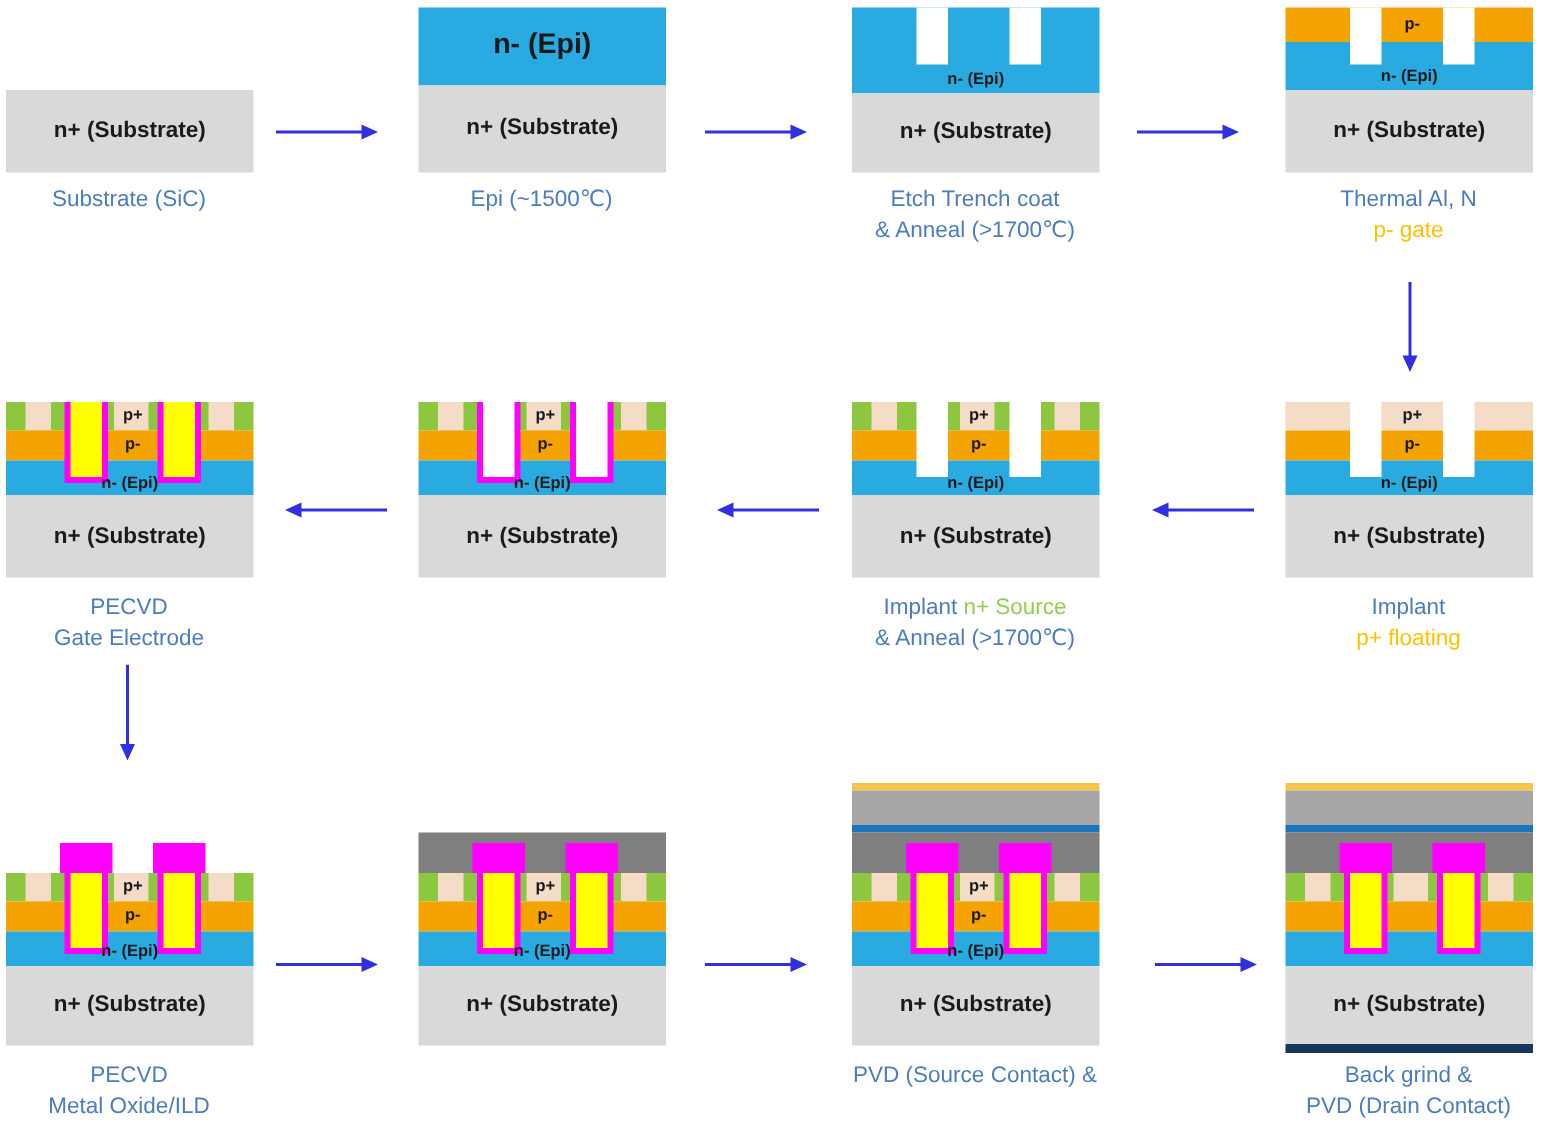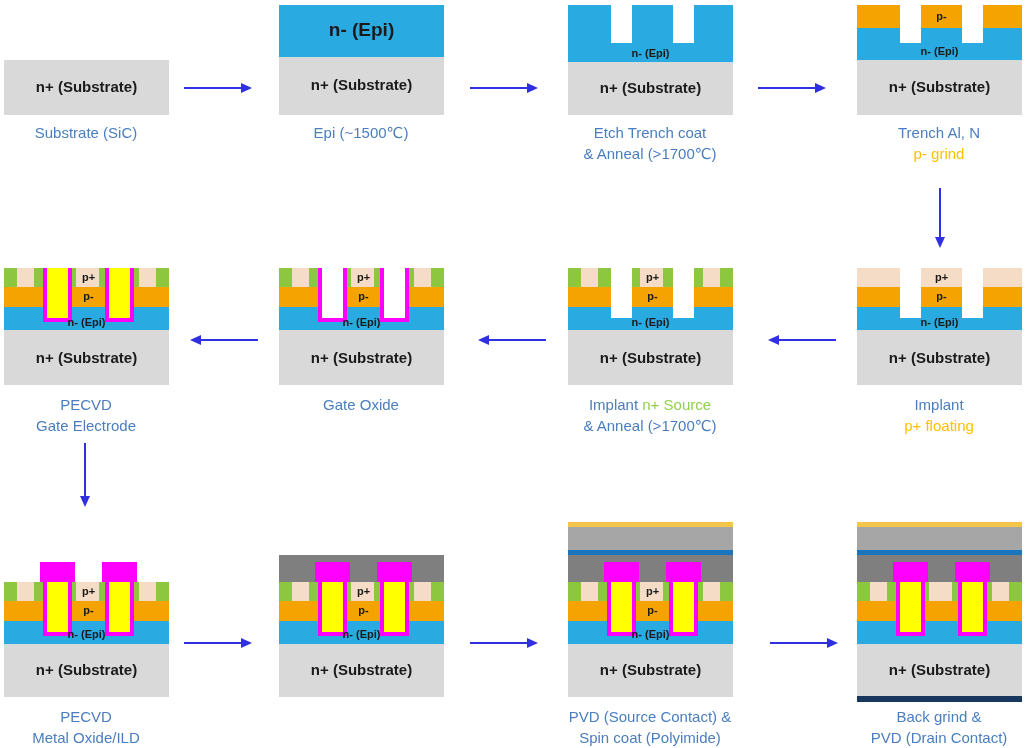--- a/index.html
+++ b/index.html
@@ -56,22 +56,22 @@
       <div class="rect" style="left: 0px; top: 5px; width: 165px; height: 23px; background: rgb(245, 163, 0);"></div>
       <div class="rect" style="left: 0px; top: 28px; width: 165px; height: 32px; background: rgb(41, 171, 226);"></div>
       <div class="rect" style="left: 43px; top: 5px; width: 21px; height: 38px; background: rgb(255, 255, 255);"></div>
       <div class="rect" style="left: 105px; top: 5px; width: 21px; height: 38px; background: rgb(255, 255, 255);"></div>
       <div class="rect" style="left: 0px; top: 60px; width: 165px; height: 55px; background: rgb(217, 217, 217);"></div>
       <div class="flabel" style="left: 64px; top: 10px; width: 41px; font-size: 11px;">p-</div>
       <div class="flabel" style="left: 0px; top: 45px; width: 165px; font-size: 11px;">n- (Epi)</div>
       <div class="flabel" style="left: 0px; top: 79px; width: 165px; font-size: 15px;">n+ (Substrate)</div>
     </div>
     <div class="caption" style="left: 819px; top: 122px;">
-      <div><span style="color: rgb(74, 126, 191); white-space: pre;">Trench Al, N</span></div>
-      <div><span style="color: rgb(255, 192, 0); white-space: pre;">p- grind</span></div>
+      <div><span style="color: rgb(74, 126, 191); white-space: pre;">Thermal Al, N</span></div>
+      <div><span style="color: rgb(255, 192, 0); white-space: pre;">p- gate</span></div>
     </div>
     <div class="figure" style="left: 857px; top: 268px; width: 165px; height: 120px;">
       <div class="rect" style="left: 0px; top: 0px; width: 165px; height: 19px; background: rgb(244, 220, 198);"></div>
       <div class="rect" style="left: 0px; top: 19px; width: 165px; height: 20px; background: rgb(245, 163, 0);"></div>
       <div class="rect" style="left: 0px; top: 39px; width: 165px; height: 23px; background: rgb(41, 171, 226);"></div>
       <div class="rect" style="left: 43px; top: 0px; width: 21px; height: 50px; background: rgb(255, 255, 255);"></div>
       <div class="rect" style="left: 105px; top: 0px; width: 21px; height: 50px; background: rgb(255, 255, 255);"></div>
       <div class="rect" style="left: 0px; top: 62px; width: 165px; height: 55px; background: rgb(217, 217, 217);"></div>
       <div class="flabel" style="left: 64px; top: 3px; width: 41px; font-size: 11px;">p+</div>
       <div class="flabel" style="left: 64px; top: 22px; width: 41px; font-size: 11px;">p-</div>
@@ -112,21 +112,20 @@
       <div class="rect" style="left: 43px; top: 0px; width: 21px; height: 50px; background: rgb(255, 255, 255);"></div>
       <div class="rect" style="left: 101px; top: 0px; width: 29px; height: 54px; background: rgb(255, 0, 255);"></div>
       <div class="rect" style="left: 105px; top: 0px; width: 21px; height: 50px; background: rgb(255, 255, 255);"></div>
       <div class="rect" style="left: 0px; top: 62px; width: 165px; height: 55px; background: rgb(217, 217, 217);"></div>
       <div class="flabel" style="left: 64px; top: 3px; width: 41px; font-size: 11px;">p+</div>
       <div class="flabel" style="left: 64px; top: 22px; width: 41px; font-size: 11px;">p-</div>
       <div class="flabel" style="left: 0px; top: 48px; width: 165px; font-size: 11px;">n- (Epi)</div>
       <div class="flabel" style="left: 0px; top: 82px; width: 165px; font-size: 15px;">n+ (Substrate)</div>
     </div>
     <div class="caption" style="left: 241px; top: 394px;">
-      <div><span style="color: rgb(74, 126, 191); white-space: pre;">Gate Oxide</span></div>
     </div>
     <div class="figure" style="left: 4px; top: 268px; width: 165px; height: 120px;">
       <div class="rect" style="left: 0px; top: 0px; width: 165px; height: 19px; background: rgb(141, 198, 63);"></div>
       <div class="rect" style="left: 13px; top: 0px; width: 17px; height: 19px; background: rgb(244, 220, 198);"></div>
       <div class="rect" style="left: 72px; top: 0px; width: 23px; height: 19px; background: rgb(244, 220, 198);"></div>
       <div class="rect" style="left: 135px; top: 0px; width: 17px; height: 19px; background: rgb(244, 220, 198);"></div>
       <div class="rect" style="left: 0px; top: 19px; width: 165px; height: 20px; background: rgb(245, 163, 0);"></div>
       <div class="rect" style="left: 0px; top: 39px; width: 165px; height: 23px; background: rgb(41, 171, 226);"></div>
       <div class="rect" style="left: 39px; top: 0px; width: 29px; height: 54px; background: rgb(255, 0, 255);"></div>
       <div class="rect" style="left: 43px; top: 0px; width: 21px; height: 50px; background: rgb(255, 255, 0);"></div>
@@ -207,21 +206,20 @@
       <div class="rect" style="left: 36px; top: 40px; width: 35px; height: 20px; background: rgb(255, 0, 255);"></div>
       <div class="rect" style="left: 98px; top: 40px; width: 35px; height: 20px; background: rgb(255, 0, 255);"></div>
       <div class="rect" style="left: 0px; top: 122px; width: 165px; height: 53px; background: rgb(217, 217, 217);"></div>
       <div class="flabel" style="left: 64px; top: 63px; width: 41px; font-size: 11px;">p+</div>
       <div class="flabel" style="left: 64px; top: 82px; width: 41px; font-size: 11px;">p-</div>
       <div class="flabel" style="left: 0px; top: 106px; width: 165px; font-size: 11px;">n- (Epi)</div>
       <div class="flabel" style="left: 0px; top: 140px; width: 165px; font-size: 15px;">n+ (Substrate)</div>
     </div>
     <div class="caption" style="left: 530px; top: 706px;">
       <div><span style="color: rgb(74, 126, 191); white-space: pre;">PVD (Source Contact) &amp;</span></div>
-      <div><span style="color: rgb(74, 126, 191); white-space: pre;">Spin coat (Polyimide)</span></div>
     </div>
     <div class="figure" style="left: 857px; top: 522px; width: 165px; height: 180px;">
       <div class="rect" style="left: 0px; top: 0px; width: 165px; height: 5px; background: rgb(243, 198, 75);"></div>
       <div class="rect" style="left: 0px; top: 5px; width: 165px; height: 23px; background: rgb(166, 166, 166);"></div>
       <div class="rect" style="left: 0px; top: 28px; width: 165px; height: 5px; background: rgb(27, 117, 188);"></div>
       <div class="rect" style="left: 0px; top: 33px; width: 165px; height: 27px; background: rgb(127, 127, 127);"></div>
       <div class="rect" style="left: 0px; top: 60px; width: 165px; height: 19px; background: rgb(141, 198, 63);"></div>
       <div class="rect" style="left: 13px; top: 60px; width: 17px; height: 19px; background: rgb(244, 220, 198);"></div>
       <div class="rect" style="left: 72px; top: 60px; width: 23px; height: 19px; background: rgb(244, 220, 198);"></div>
       <div class="rect" style="left: 135px; top: 60px; width: 17px; height: 19px; background: rgb(244, 220, 198);"></div>

